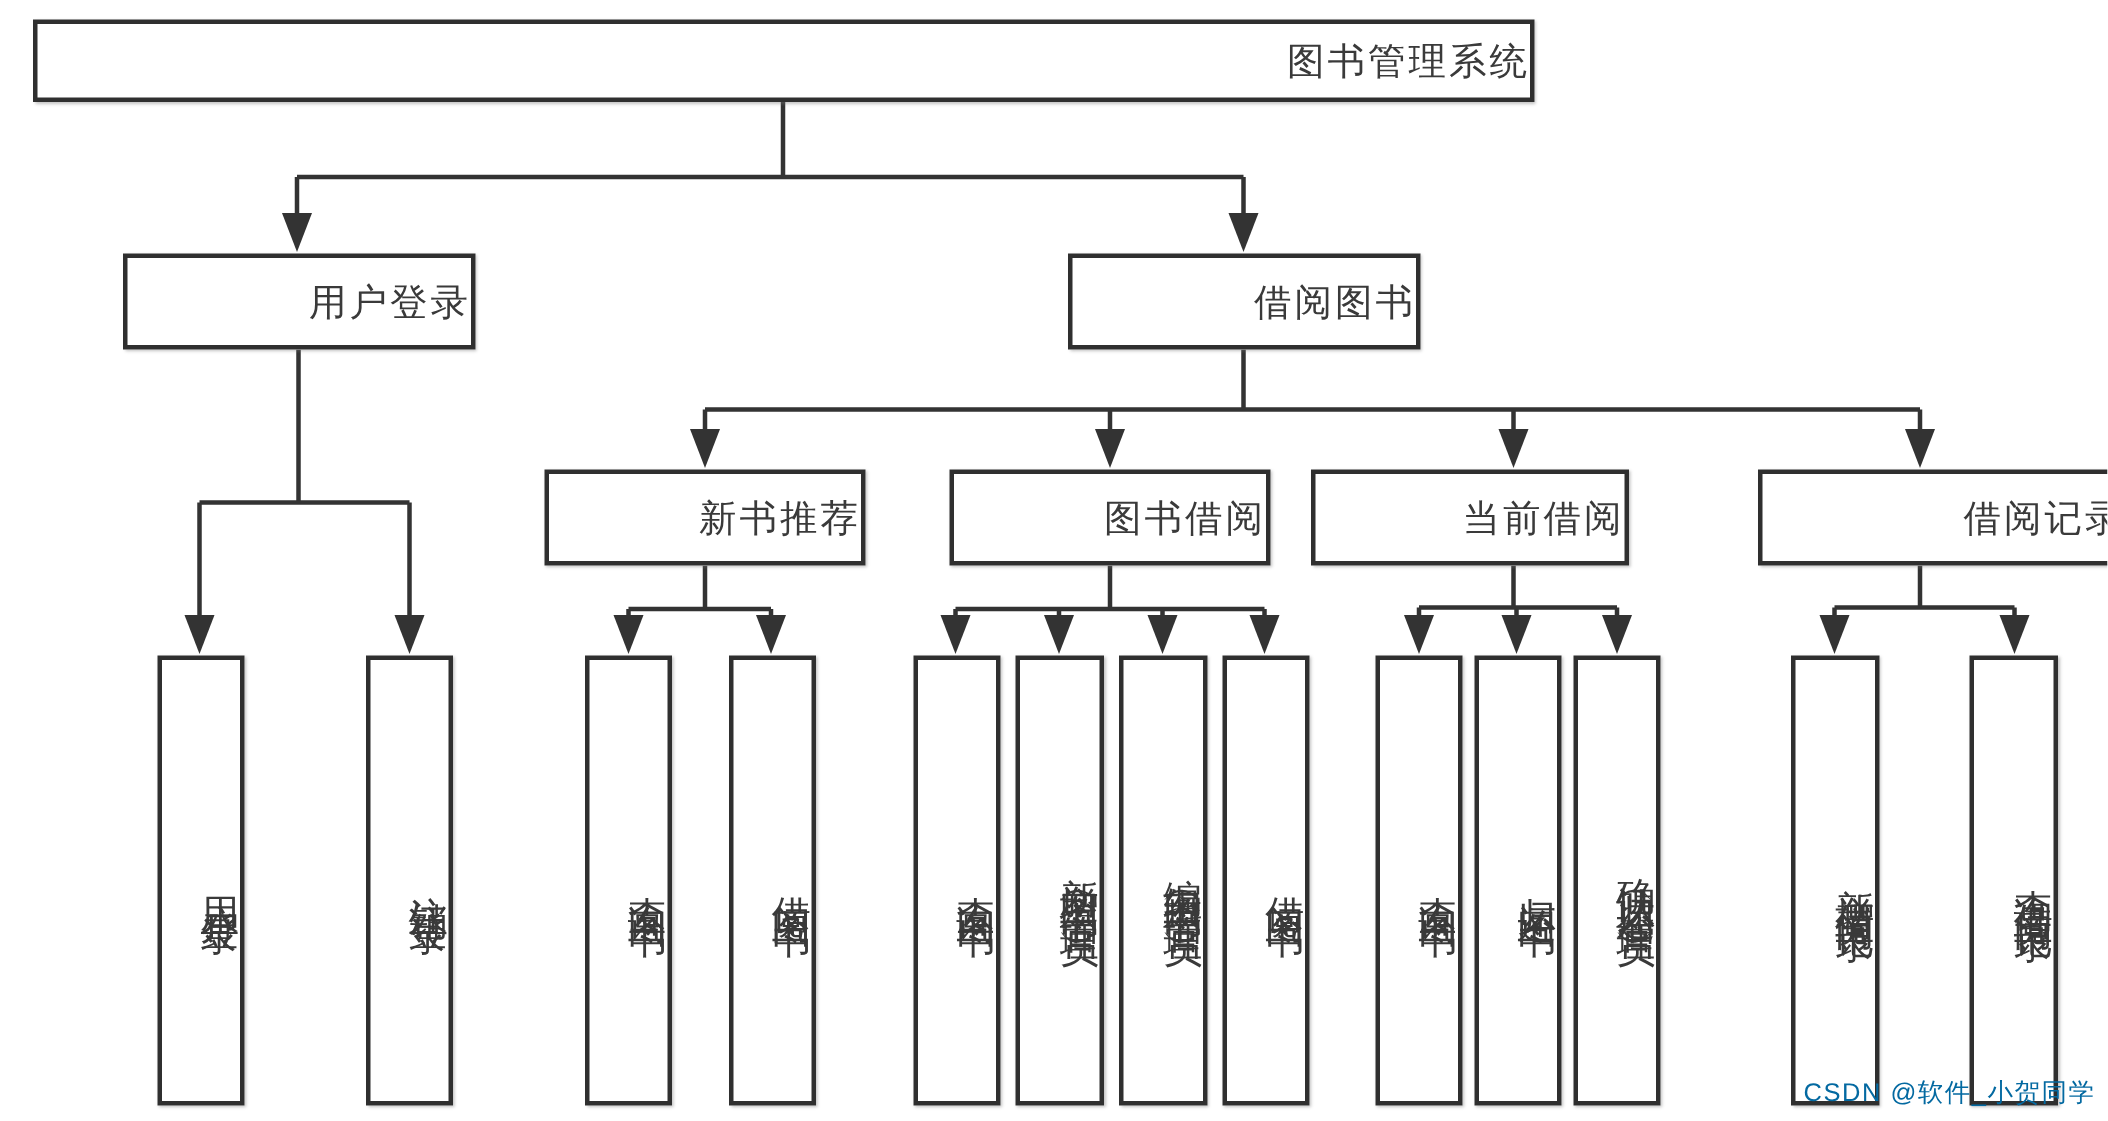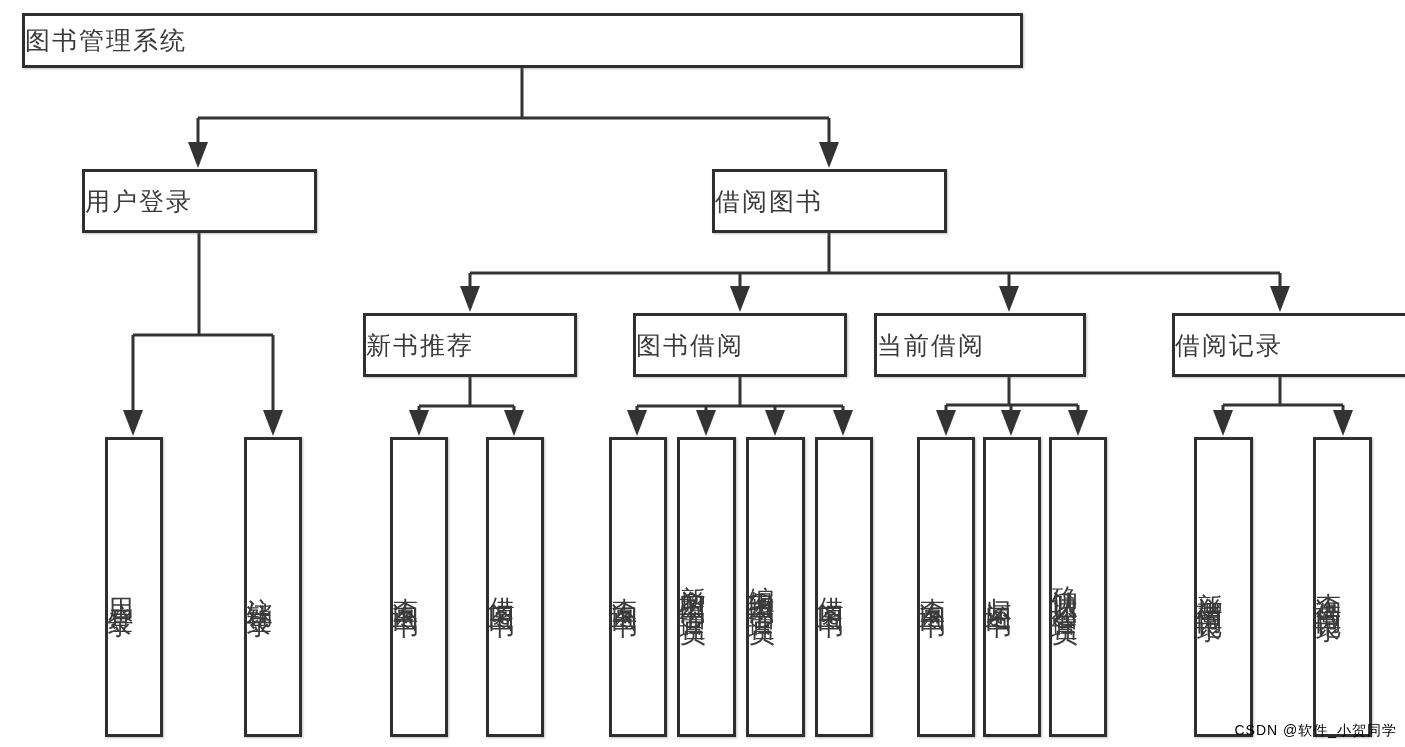--- a/index.html
+++ b/index.html
@@ -21,42 +21,42 @@
     top: 0;
     pointer-events: none;
   }
   .node {
     position: absolute;
     box-sizing: border-box;
     border: 3px solid #2f2f2f;
     background: #ffffff;
     display: flex;
     align-items: center;
-    justify-content: flex-start;
+    justify-content: flex-end;
     color: #3a3a3a;
     box-shadow: 1px 1px 2px rgba(120,120,120,0.45);
   }
   .hnode {
     font-size: 25px;
     letter-spacing: 2px;
   }
   .vnode span {
     writing-mode: vertical-rl;
     text-orientation: mixed;
     font-size: 26px;
     letter-spacing: 5px;
     line-height: 1;
     white-space: nowrap;
   }
   .watermark {
     position: absolute;
     right: 8px;
     bottom: 7px;
-    font-size: 14px;
-    color: #000000;
+    font-size: 17px;
+    color: #0369a1;
     letter-spacing: 1px;
     z-index: 10;
     white-space: nowrap;
   }
 </style>
 </head>
 <body>
 
 <div class="canvas">
 

